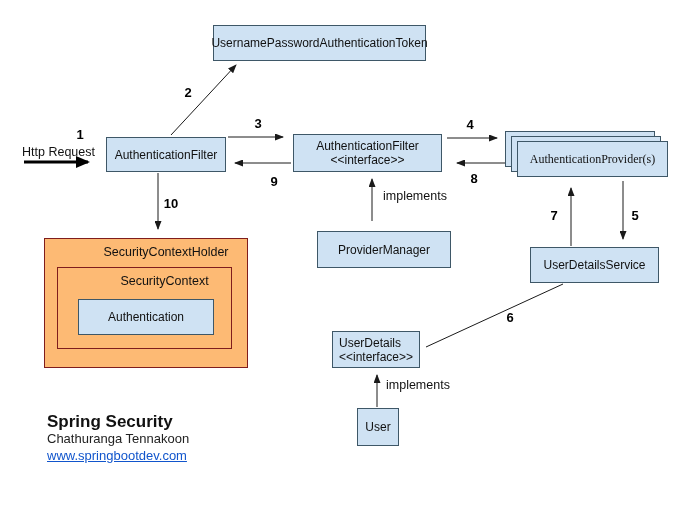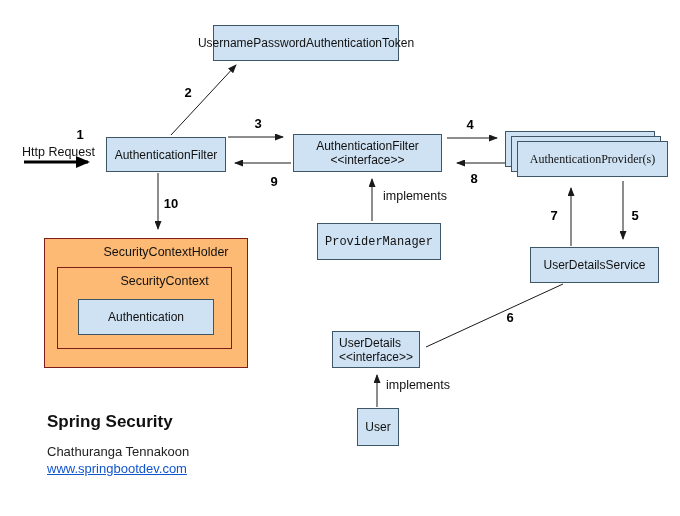--- a/index.html
+++ b/index.html
@@ -21,21 +21,21 @@
     font-size:12px; color:#111; text-align:center;padding-left:40px;
   }
   .container-title { display:block; padding-top:6px; font-size:12.5px; }
   .num {
     position:absolute; transform:translate(-50%,-50%);
     font-size:13px; font-weight:bold; color:#000;
   }
   .lbl { position:absolute; font-size:12.5px; color:#111; white-space:nowrap; }
   .footer { position:absolute; left:47px; top:413px; }
   .footer-title { font-size:17px; font-weight:bold; color:#111; line-height:18px; }
-  .footer-author { font-size:13px; color:#222; margin-top:13px; line-height:15px; }
+  .footer-author { font-size:13px; color:#222; line-height:15px; }
   .footer-link { font-size:13px; color:#1155cc; text-decoration:underline; line-height:15px; cursor:pointer; }
 </style>
 </head>
 <body>
 
 <div class="canvas">
 
   <svg class="wires" viewBox="0 0 680 516">
     <defs>
       <marker id="ah" markerUnits="userSpaceOnUse" markerWidth="9" markerHeight="7" refX="8" refY="3.5" orient="auto">
@@ -53,40 +53,40 @@
     <line x1="447" y1="138" x2="497" y2="138" stroke="#1a1a1a" stroke-width="1" marker-end="url(#ah)"></line>
     <line x1="512" y1="163" x2="457" y2="163" stroke="#1a1a1a" stroke-width="1" marker-end="url(#ah)"></line>
     <line x1="158" y1="173" x2="158" y2="229" stroke="#1a1a1a" stroke-width="1" marker-end="url(#ah)"></line>
     <line x1="623" y1="181" x2="623" y2="239" stroke="#1a1a1a" stroke-width="1" marker-end="url(#ah)"></line>
     <line x1="571" y1="246" x2="571" y2="188" stroke="#1a1a1a" stroke-width="1" marker-end="url(#ah)"></line>
     <line x1="563" y1="284" x2="426" y2="347" stroke="#1a1a1a" stroke-width="1"></line>
     <line x1="372" y1="221" x2="372" y2="179" stroke="#1a1a1a" stroke-width="1" marker-end="url(#ah)"></line>
     <line x1="377" y1="407" x2="377" y2="375" stroke="#1a1a1a" stroke-width="1" marker-end="url(#ah)"></line>
   </svg>
 
-  <div class="node" style="left:213px; top:25px; width:186px; height:36px;">
+  <div class="node" style="left:213px; top:25px; width:213px; height:36px;">
     <span>UsernamePasswordAuthenticationToken</span>
   </div>
 
   <div class="node" style="left:106px; top:137px; width:120px; height:35px;">
     <span>AuthenticationFilter</span>
   </div>
 
   <div class="node" style="left:293px; top:134px; width:149px; height:38px;">
     <span>AuthenticationFilter</span>
     <span>&lt;&lt;interface&gt;&gt;</span>
   </div>
 
   <div class="node" style="left:505px; top:131px; width:150px; height:36px;"></div>
   <div class="node" style="left:511px; top:136px; width:150px; height:36px;"></div>
   <div class="node" style="left:517px; top:141px; width:151px; height:36px;font-family:Liberation Serif, serif;">
     <span>AuthenticationProvider(s)</span>
   </div>
 
-  <div class="node" style="left:317px; top:223px; width:124px; height:37px;font-family:Liberation Mono, monospace;">
+  <div class="node" style="left:317px; top:231px; width:134px; height:37px;">
     <span>ProviderManager</span>
   </div>
 
   <div class="node" style="left:530px; top:247px; width:129px; height:36px;">
     <span>UserDetailsService</span>
   </div>
 
   <div class="node left-align" style="left:332px; top:331px; width:88px; height:37px;">
     <span>UserDetails</span>
     <span>&lt;&lt;interface&gt;&gt;</span>

